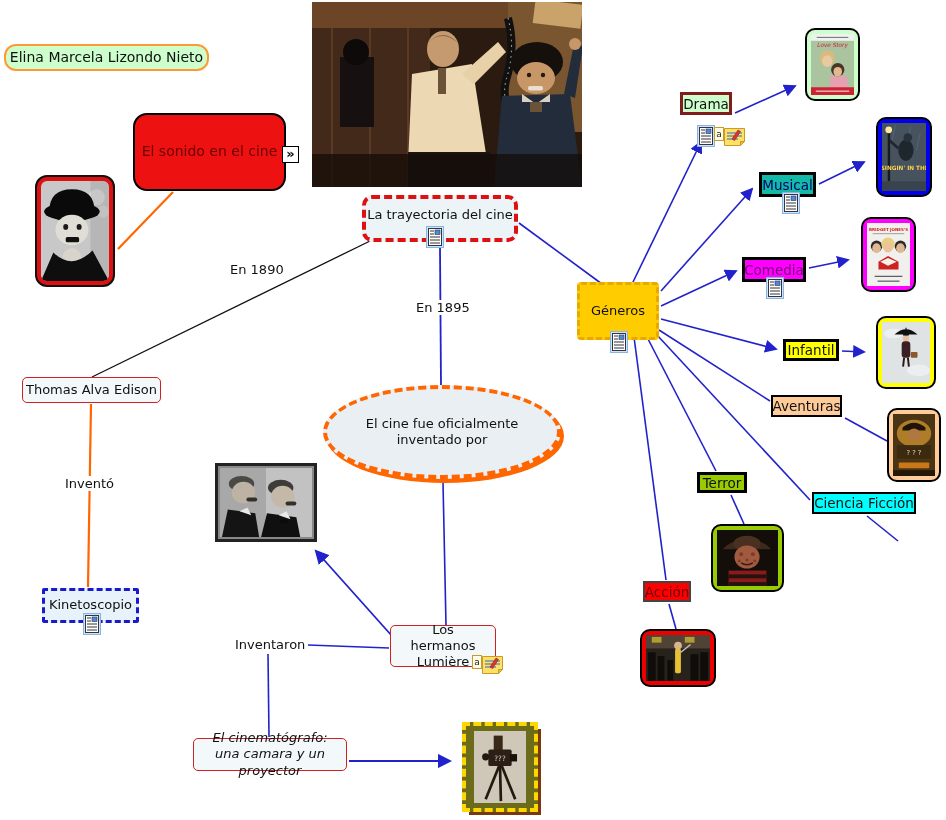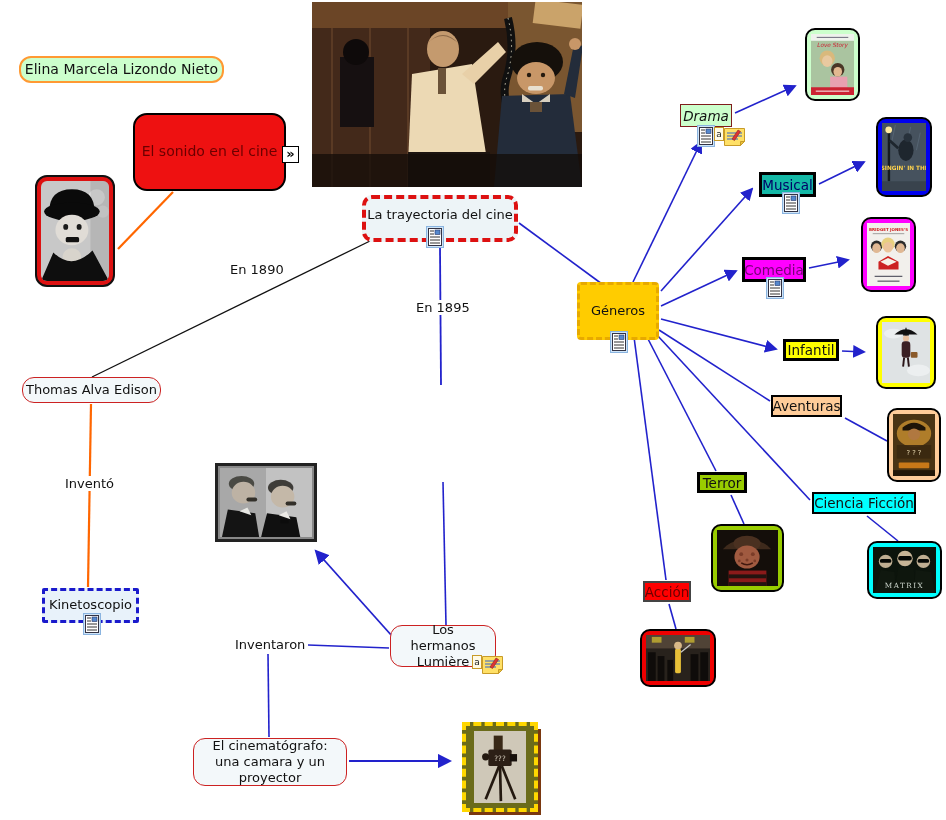--- a/index.html
+++ b/index.html
@@ -7,21 +7,21 @@
           font-family:"DejaVu Sans","Liberation Sans",sans-serif;font-size:13px;color:#111;}
   .edges{position:absolute;left:0;top:0;width:946px;height:820px;}
   .node{position:absolute;box-sizing:border-box;display:flex;align-items:center;justify-content:center;
         text-align:center;line-height:1.25;}
   .edge-label{position:absolute;background:#fff;padding:0 2px;white-space:nowrap;}
   .icon{position:absolute;}
   .author{background:#ccffcc;border:2.5px solid #ff9933;border-radius:12px;font-size:14px;}
   .sonido{background:#ee1111;border:2.5px solid #000;border-radius:14px;color:#6b0000;font-size:14px;padding-top:0;}
   .tray{background:#edf4f7;border:4px dashed #dd1111;border-radius:10px;}
   .generos{background:#ffcc00;border:3px dashed #e7a900;border-radius:4px;}
-  .softbox{background:#f3f8fa;border:1.5px solid #cc2222;border-radius:12px;}
+  .softbox{background:#f3f8fa;border:1.5px solid #cc2222;border-radius:5px;}
   .kine{background:#e8f2fa;border:3.5px dashed #1a1acc;border-radius:2px;}
   .ellipse{background:#e9eff3;border:4px dashed #ff6600;border-radius:50%;
            box-shadow:3px 4px 0 0 #ff6600;padding:6px 24px;}
   .genre{position:absolute;box-sizing:border-box;display:flex;align-items:center;justify-content:center;
          font-size:13.5px;}
   .poster{position:absolute;box-sizing:border-box;border:2.5px solid #000;border-radius:10px;padding:4px;}
   .poster svg,.photo svg{width:100%;height:100%;display:block;}
   .photo{position:absolute;box-sizing:border-box;}
   .chev{width:17px;height:17px;background:#fff;border:1.5px solid #000;box-sizing:border-box;
         font-weight:bold;font-size:13px;line-height:13px;text-align:center;color:#000;}
@@ -75,39 +75,40 @@
     <line x1="867" y1="516" x2="898" y2="541" stroke="#2222cc" stroke-width="1.6"></line>
     <line x1="731" y1="495" x2="744" y2="524" stroke="#2222cc" stroke-width="1.6"></line>
     <line x1="669" y1="604" x2="676" y2="629" stroke="#2222cc" stroke-width="1.6"></line>
   </svg>
 
   <div class="edge-label" style="left:228px;top:262px;">En 1890</div>
   <div class="edge-label" style="left:414px;top:300px;">En 1895</div>
   <div class="edge-label" style="left:63px;top:476px;">Inventó</div>
   <div class="edge-label" style="left:233px;top:637px;">Inventaron</div>
 
-  <div class="node author" style="left:19px;top:44px;width:205px;height:27px;margin-top:12px;">Elina Marcela Lizondo Nieto</div>
+  <div class="node author" style="left:4px;top:44px;width:205px;height:27px;">Elina Marcela Lizondo Nieto</div>
 
   <div class="node sonido" style="left:133px;top:113px;width:153px;height:78px;">El sonido en el cine</div>
   <div class="icon chev" style="left:282px;top:146px;">»</div>
 
   <div class="node tray" style="left:362px;top:195px;width:156px;height:47px;align-items:flex-start;padding-top:8px;">La trayectoria del cine</div>
 
   <div class="node generos" style="left:577px;top:282px;width:82px;height:58px;">Géneros</div>
 
   <div class="node softbox" style="left:22px;top:377px;width:139px;height:26px;">Thomas Alva Edison</div>
 
   <div class="node kine" style="left:42px;top:588px;width:97px;height:35px;">Kinetoscopio</div>
 
+  <div class="node ellipse" style="left:323px;top:385px;width:238px;height:94px;">El cine fue oficialmente inventado por</div>
 
   <div class="node softbox" style="left:390px;top:625px;width:106px;height:42px;padding:0 8px;">Los hermanos Lumière</div>
 
-  <div class="node softbox" style="left:193px;top:738px;width:154px;height:48px;padding:0 6px;">El cinematógrafo: una camara y un proyector</div>
-
-  <div class="genre" style="left:680px;top:104px;width:52px;height:23px;background:#ccffcc;border:1px solid #7f1d1d;font-style:italic;">Drama</div>
+  <div class="node softbox" style="left:193px;top:738px;width:154px;height:33px;padding:0 6px;font-style:italic;">El cinematógrafo: una camara y un proyector</div>
+
+  <div class="genre" style="left:680px;top:92px;width:52px;height:23px;background:#ccffcc;border:3px solid #7f1d1d;">Drama</div>
   <div class="genre" style="left:759px;top:172px;width:57px;height:25px;background:#14b8a6;border:3px solid #000;color:#000066;">Musical</div>
   <div class="genre" style="left:742px;top:257px;width:64px;height:25px;background:#ff00ff;border:3px solid #000;color:#770077;">Comedia</div>
   <div class="genre" style="left:783px;top:339px;width:56px;height:22px;background:#ffff00;border:3px solid #000;">Infantil</div>
   <div class="genre" style="left:771px;top:395px;width:71px;height:22px;background:#ffcc99;border:2px solid #000;">Aventuras</div>
   <div class="genre" style="left:812px;top:492px;width:104px;height:22px;background:#00ffff;border:2px solid #000;">Ciencia Ficción</div>
   <div class="genre" style="left:697px;top:472px;width:50px;height:21px;background:#99cc00;border:3px solid #000;">Terror</div>
   <div class="genre" style="left:643px;top:581px;width:48px;height:21px;background:#ff0000;border:2px solid #444;color:#6b0000;">Acción</div>
 
   <svg class="icon" style="left:426px;top:226px;" width="18" height="22" viewBox="0 0 18 22">
     <rect x="0.5" y="0.5" width="17" height="21" fill="#cfe4f7" stroke="#8ab4e0"></rect>
@@ -373,35 +374,20 @@
       <ellipse cx="22" cy="21" rx="6.5" ry="6" fill="#b07840"></ellipse>
       <rect x="4" y="32" width="36" height="14" fill="#3a2810" opacity="0.9"></rect>
       <g fill="#d8c8a0">
           <text x="22" y="42" font-size="7" text-anchor="middle">? ? ?</text>
         </g>
       <rect x="6" y="50" width="32" height="6" fill="#c87818" rx="1"></rect>
       <rect y="58" width="44" height="6" fill="#241808"></rect>
     </svg>
   </div>
 
-  <div class="poster" style="left:867px;top:541px;width:75px;height:58px;background:#00ffff;">
-    <svg viewBox="0 0 65 48" preserveAspectRatio="none">
-      <rect width="65" height="48" fill="#0c140c"></rect>
-      <circle cx="13" cy="15" r="7" fill="#bfae92"></circle>
-        <rect x="7" y="12.5" width="12" height="4" rx="2" fill="#050805"></rect>
-      <circle cx="33" cy="12" r="8" fill="#c6b496"></circle>
-        <rect x="26" y="9.5" width="14" height="4.5" rx="2" fill="#050805"></rect>
-      <circle cx="52" cy="15" r="7" fill="#bfae92"></circle>
-        <rect x="46" y="12.5" width="12" height="4" rx="2" fill="#050805"></rect>
-      <path d="M2,48 L8,24 L22,26 L24,48 Z" fill="#10180f"></path>
-      <path d="M22,48 L26,22 L42,22 L44,48 Z" fill="#0e160d"></path>
-      <path d="M42,48 L44,24 L60,26 L64,48 Z" fill="#10180f"></path>
-      <text x="32.5" y="43" font-size="7.5" text-anchor="middle" fill="#cfd8cf" font-family="DejaVu Serif" letter-spacing="1.5">MATRIX</text>
-    </svg>
-  </div>
 
   <div class="poster" style="left:711px;top:524px;width:73px;height:68px;background:#99cc00;">
     <svg viewBox="0 0 63 58" preserveAspectRatio="none">
       <rect width="63" height="58" fill="#140e0a"></rect>
       <path d="M10,16 Q31,2 52,16 L56,20 L6,20 Z" fill="#3e2a1c"></path>
       <ellipse cx="31" cy="14" rx="14" ry="8" fill="#4a3020"></ellipse>
       <ellipse cx="31" cy="28" rx="13" ry="12" fill="#a05a40"></ellipse>
       <g fill="#7a3c28">
           <circle cx="25" cy="25" r="2"></circle>
           <circle cx="37" cy="25" r="2"></circle>

